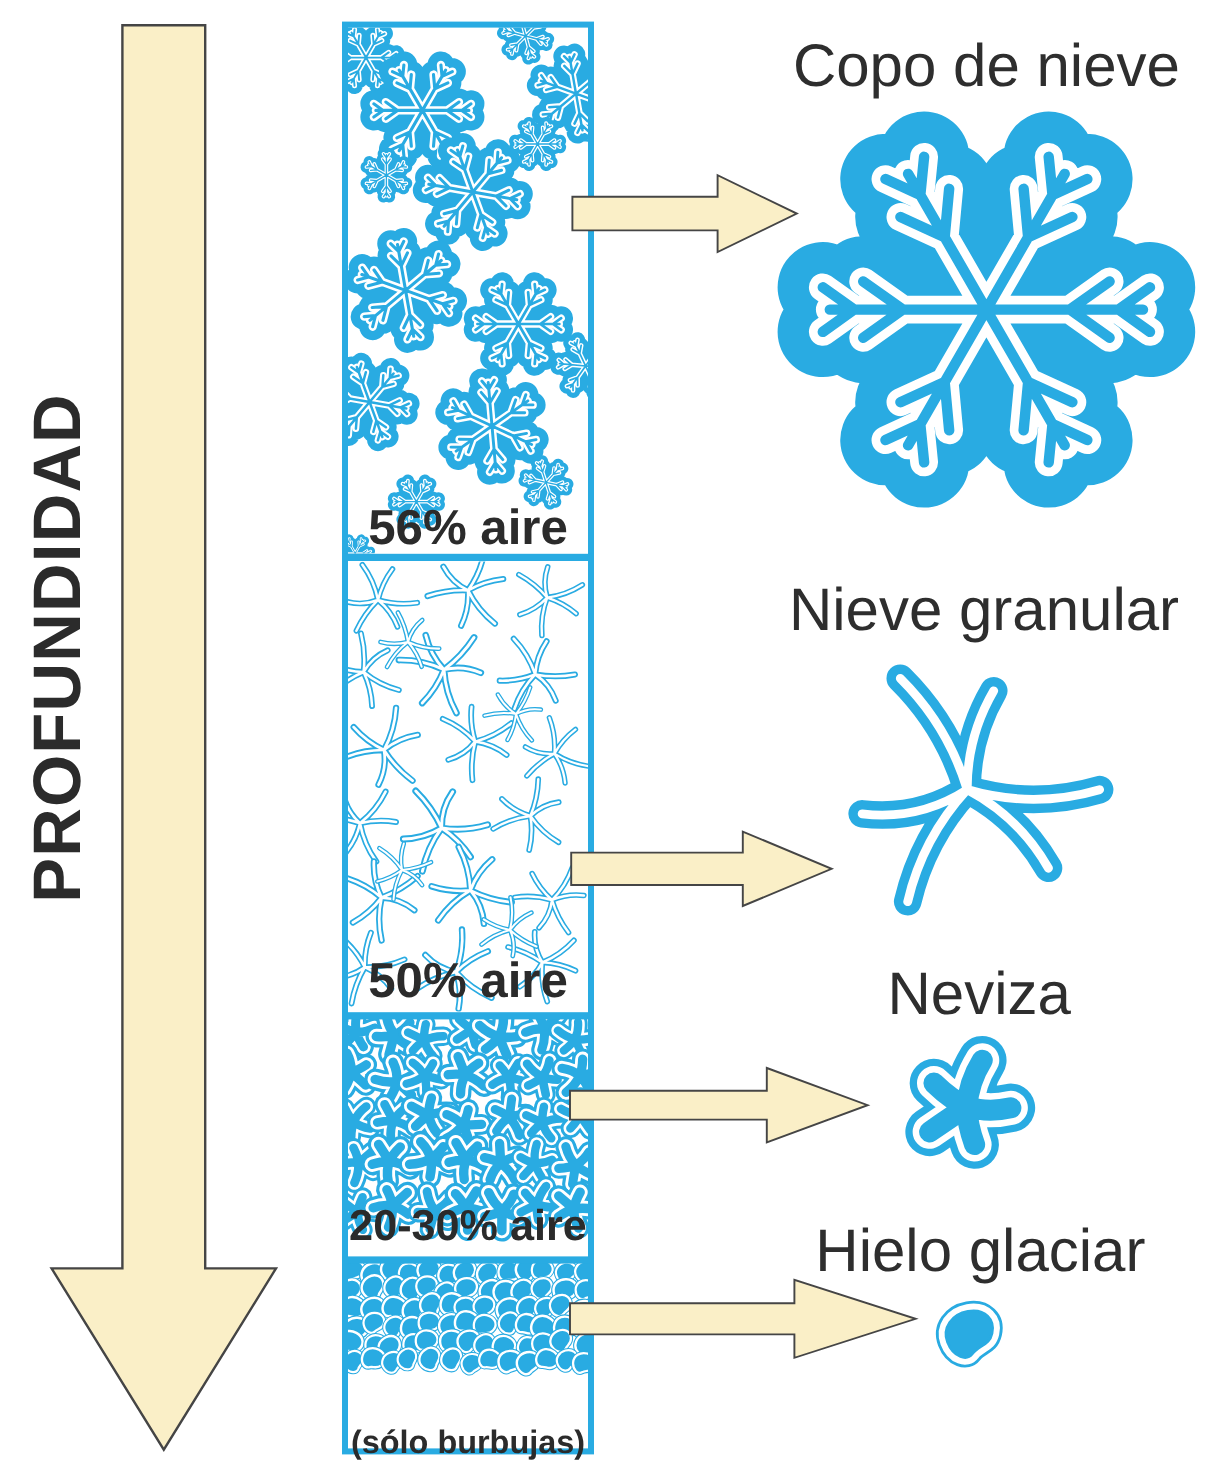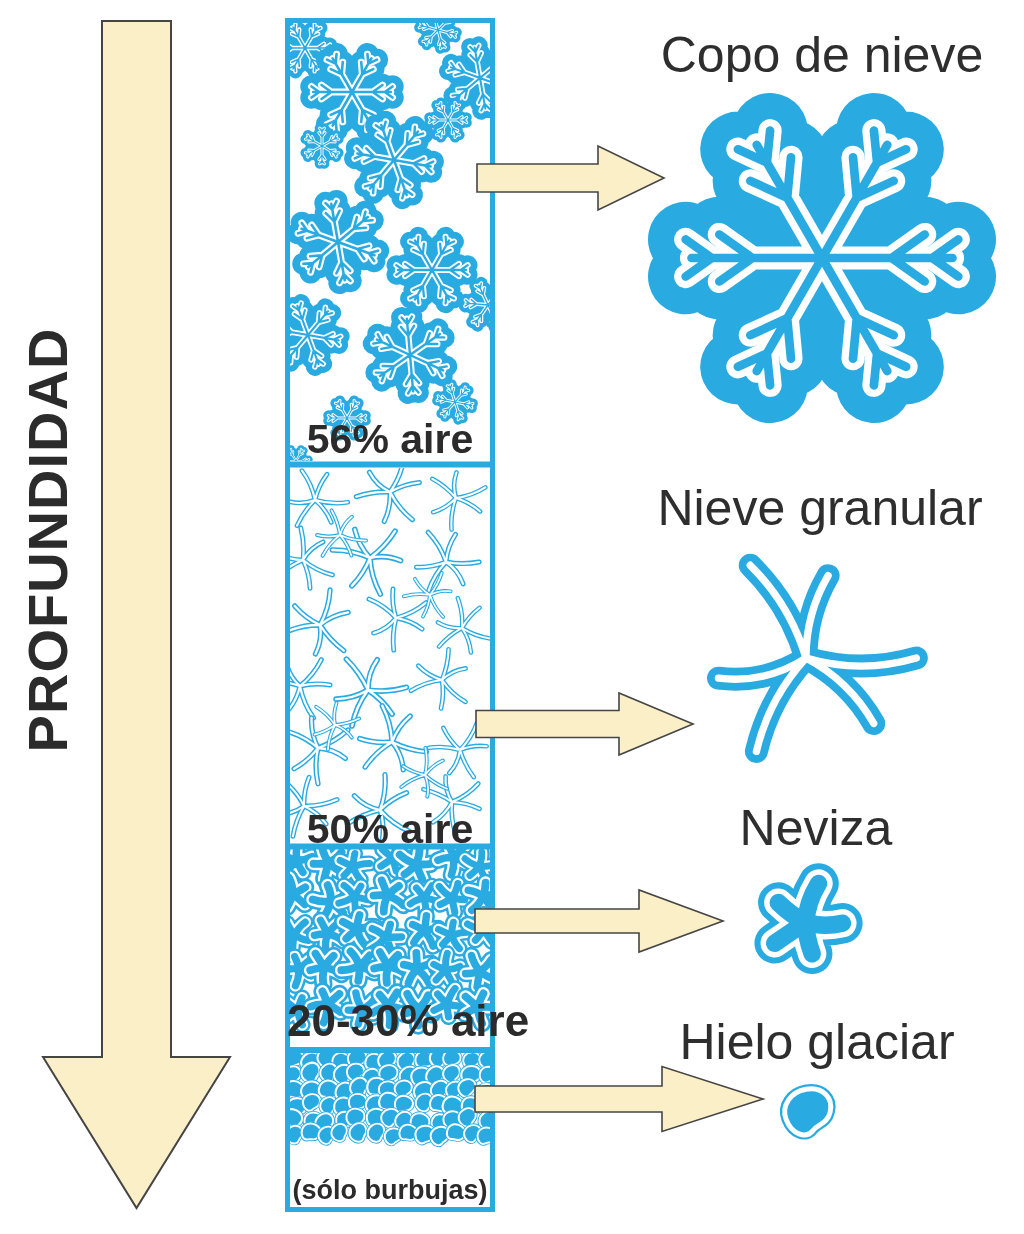--- a/index.html
+++ b/index.html
@@ -17,22 +17,22 @@
     text-align:center;
     white-space:nowrap;
     user-select:none;
   }
   .air{
     font-weight:700;
     width:206px;
     left:287px;
   }
   .air-90,.air-50,.air-0{font-size:41px;line-height:44px;}
-  .air-2030{font-size:44px;line-height:40px;}
-  .air-sub{font-size:27px;line-height:30px;font-weight:700;}
+  .air-2030{font-size:36px;line-height:40px;}
+  .air-sub{font-size:27px;line-height:30px;font-weight:700;margin-top:12px;}
   .stagelbl{
     font-size:50px;
     line-height:54px;
     font-weight:400;
     width:420px;
     color:#2e2e2e;
   }
   .depth{
     font-size:56px;
     line-height:66px;
@@ -261,21 +261,21 @@
       <polygon points="475,1086 662,1086 662,1066.5 763,1099 662,1131.5 662,1112 475,1112" fill="#FAEFC7" stroke="#454545" stroke-width="1.6"></polygon>
       <use href="#sym-flake" transform="translate(822 258) rotate(0) scale(2.9)"></use>
       <use href="#sym-bigstar" transform="translate(806 658) rotate(-8) scale(2.3)"></use>
       <use href="#sym-blob" transform="translate(806 922) rotate(10) scale(1.35)"></use>
       <use href="#sym-bean" transform="translate(808 1112) rotate(-10) scale(1.9)"></use>
     </svg>
 
   <div class="lbl depth">PROFUNDIDAD</div>
 
   <div class="lbl air air-90" style="top:417px;">56% aire</div>
-  <div class="lbl air air-50" style="top:795px;margin-top:12px;">50% aire</div>
+  <div class="lbl air air-50" style="top:795px;">50% aire</div>
   <div class="lbl air air-2030" style="top:1001px;">20-30% aire</div>
   <div class="lbl air air-sub" style="top:1175px;">(sólo burbujas)</div>
 
   <div class="lbl stagelbl" style="left:612px;top:28px;">Copo de nieve</div>
   <div class="lbl stagelbl" style="left:610px;top:481px;">Nieve granular</div>
   <div class="lbl stagelbl" style="left:606px;top:801px;">Neviza</div>
   <div class="lbl stagelbl" style="left:607px;top:1015px;">Hielo glaciar</div>
 </div>
 
 </body></html>

